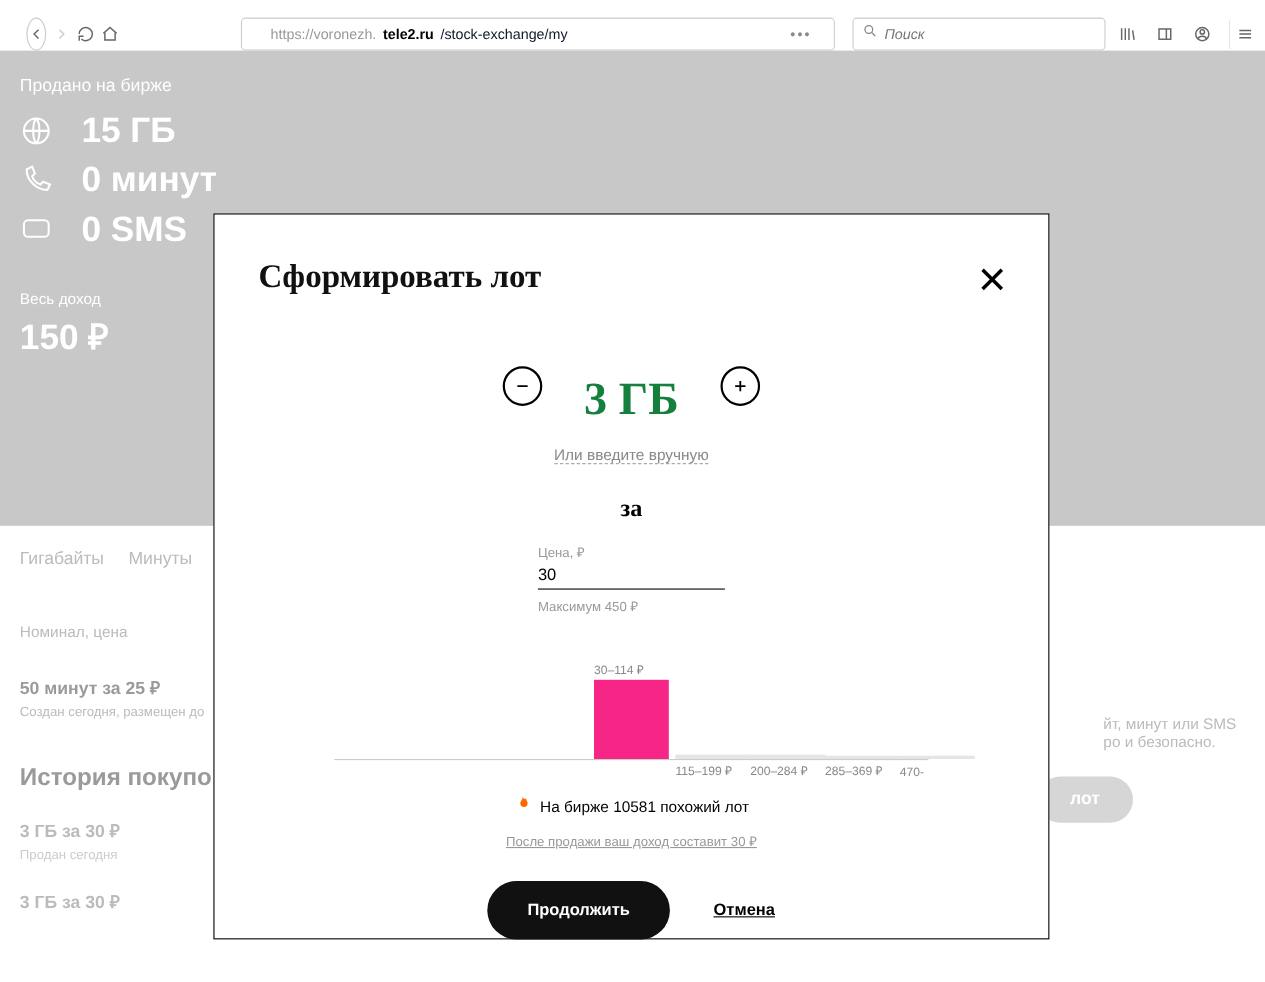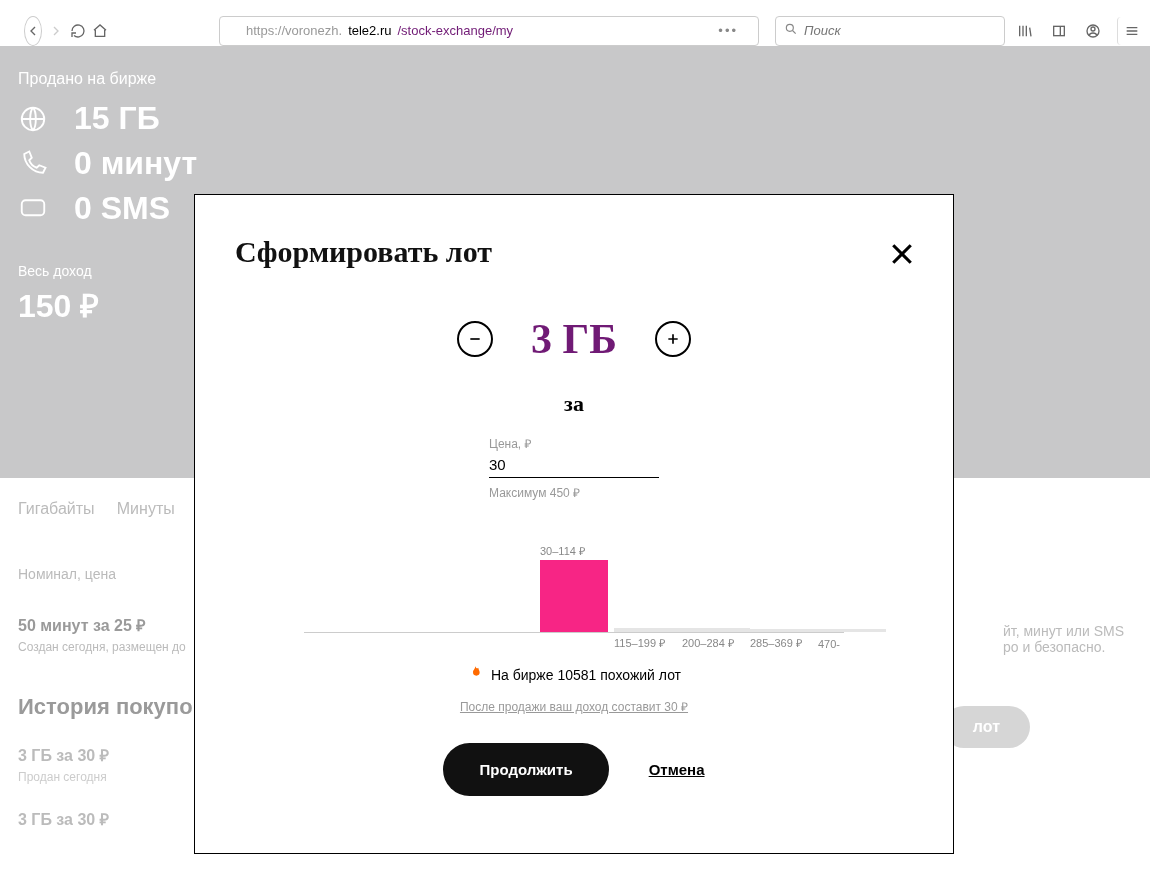--- a/index.html
+++ b/index.html
@@ -25,32 +25,32 @@
   .stat-row svg{ width:30px; height:30px; stroke:#fff; fill:none; stroke-width:1.5;}
   .income-label{ font-size:14px; margin-top:36px;}
   .income-val{ font-size:32px; font-weight:700; margin-top:4px;}
   .tabs-row{ padding:22px 18px; color:#bbb; font-size:16px;}
   .nom{ padding:0 18px; color:#bbb; font-size:14px; margin-top:26px;}
   .nom2{ padding:0 18px; font-size:16px; font-weight:700; color:#9a9a9a; margin-top:32px;}
   .nom3{ padding:0 18px; font-size:12px; color:#bbb; margin-top:4px;}
   .hist{ padding:0 18px; font-size:22px; font-weight:700; color:#9a9a9a; margin-top:40px;}
   .hist2{ padding:0 18px; font-size:16px; font-weight:700; color:#bbb; margin-top:24px;}
   .hist3{ padding:0 18px; font-size:12px; color:#ccc; margin-top:4px;}
-  .right-hint{ position:absolute; right:26px; top:577px; color:#bbb; font-size:14px; text-align:left;}
+  .right-hint{ position:absolute; right:26px; top:604px; color:#bbb; font-size:14px; text-align:left;}
   .pill-lot{ position:absolute; right:120px; top:660px; background:#d6d6d6; color:#fff; padding:12px 30px; border-radius:40px; font-weight:700;text-align:right;}
 
   
   .modal{ position:absolute; left:194px; top:194px; width:760px; height:660px; background:#fff; border:1px solid #000; padding:40px; }
   .m-title{ font-family: Georgia, "Times New Roman", serif; font-size:30px; font-weight:700; color:#111;}
   .close-x{ position:absolute; right:36px; top:44px; cursor:pointer;}
   .close-x svg{ width:30px;height:30px; stroke:#000; stroke-width:2.5; }
   .amount-row{ margin-top:46px; display:flex; align-items:center; justify-content:center; gap:38px;}
   .circ{ width:36px;height:36px; border:2px solid #000; border-radius:50%; display:flex; align-items:center; justify-content:center; cursor:pointer;}
   .circ svg{ width:16px;height:16px; stroke:#000; stroke-width:2.5;}
-  .amount-val{ font-family: Georgia, "Times New Roman", serif; font-size:42px; font-weight:900; color:#701a75;}
+  .amount-val{ font-family: Georgia, "Times New Roman", serif; font-size:42px; font-weight:900; color:#15803d;margin-top:24px;}
   .manual{ text-align:center; margin-top:18px; font-size:14px; color:#888;}
   .manual span{ border-bottom:1px dashed #aaa; cursor:pointer;}
   .za{ text-align:center; font-family: Georgia, serif; font-size:22px; font-weight:700; margin-top:28px;}
   .price-block{ width:170px; margin:18px auto 0 auto;}
   .price-label{ font-size:12px; color:#999;}
   .price-input{ width:100%; border:none; border-bottom:1px solid #000; font-size:15px; padding:4px 0; outline:none;}
   .price-max{ font-size:12px; color:#999; margin-top:6px;}
 
   .histogram{ margin:46px auto 0 auto; width:540px; border-bottom:1px solid #ccc; height:86px; position:relative;}
   .bar{ position:absolute; bottom:0; width:68px; background:#e5e5e5;}
@@ -96,22 +96,22 @@
           <circle cx="12" cy="12" r="9"></circle>
           <path d="M12 8v.01M12 11v5"></path>
         </svg></span>
     <span><svg viewBox="0 0 24 24" fill="none" stroke="currentColor" stroke-width="2">
           <path d="M12 3l8 3v5c0 5-3.5 8.5-8 10-4.5-1.5-8-5-8-10V6l8-3z"></path>
         </svg></span>
     <span class="lock"><svg viewBox="0 0 24 24">
           <path d="M7 10V7a5 5 0 0 1 10 0v3h1v11H6V10h1zm2 0h6V7a3 3 0 0 0-6 0v3z"></path>
         </svg></span>
     <span style="color:#999">https://voronezh.</span>
-      <span style="color:#000;font-weight:400">tele2.ru</span>
-      <span style="color:#701a75">/stock-exchange/my</span>
+      <span style="color:#000;font-weight:700">tele2.ru</span>
+      <span style="color:#0f172a">/stock-exchange/my</span>
     <span style="margin-left:auto;letter-spacing:2px;color:#888;">•••</span>
     <span><svg viewBox="0 0 24 24" fill="none" stroke="currentColor" stroke-width="2">
           <path d="M4 5h16v7a8 8 0 0 1-16 0V5z"></path>
           <path d="M8 10l4 4 4-4"></path>
         </svg></span>
     <span><svg viewBox="0 0 24 24" fill="none" stroke="currentColor" stroke-width="2">
           <path d="M12 3l2.6 5.3 5.9.9-4.3 4.1 1 5.8L12 16.8 6.8 19.1l1-5.8L3.5 9.2l5.9-.9L12 3z"></path>
         </svg></span>
   </div>
   <div class="search">
@@ -201,20 +201,21 @@
           <path d="M5 12h14"></path>
         </svg>
       </div>
     <div class="amount-val">3 ГБ</div>
     <div class="circ">
         <svg viewBox="0 0 24 24">
           <path d="M12 5v14M5 12h14"></path>
         </svg>
       </div>
   </div>
+  <div class="manual"><span>Или введите вручную</span></div>
   <div class="za">за</div>
 
   <div class="price-block">
     <div class="price-label">Цена, ₽</div>
     <input class="price-input" value="30" style="">
     <div class="price-max">Максимум 450 ₽</div>
   </div>
 
   <div class="histogram" id="histogram">
       <div class="bar pink" style="left: 236px; height: 72px;"></div>

